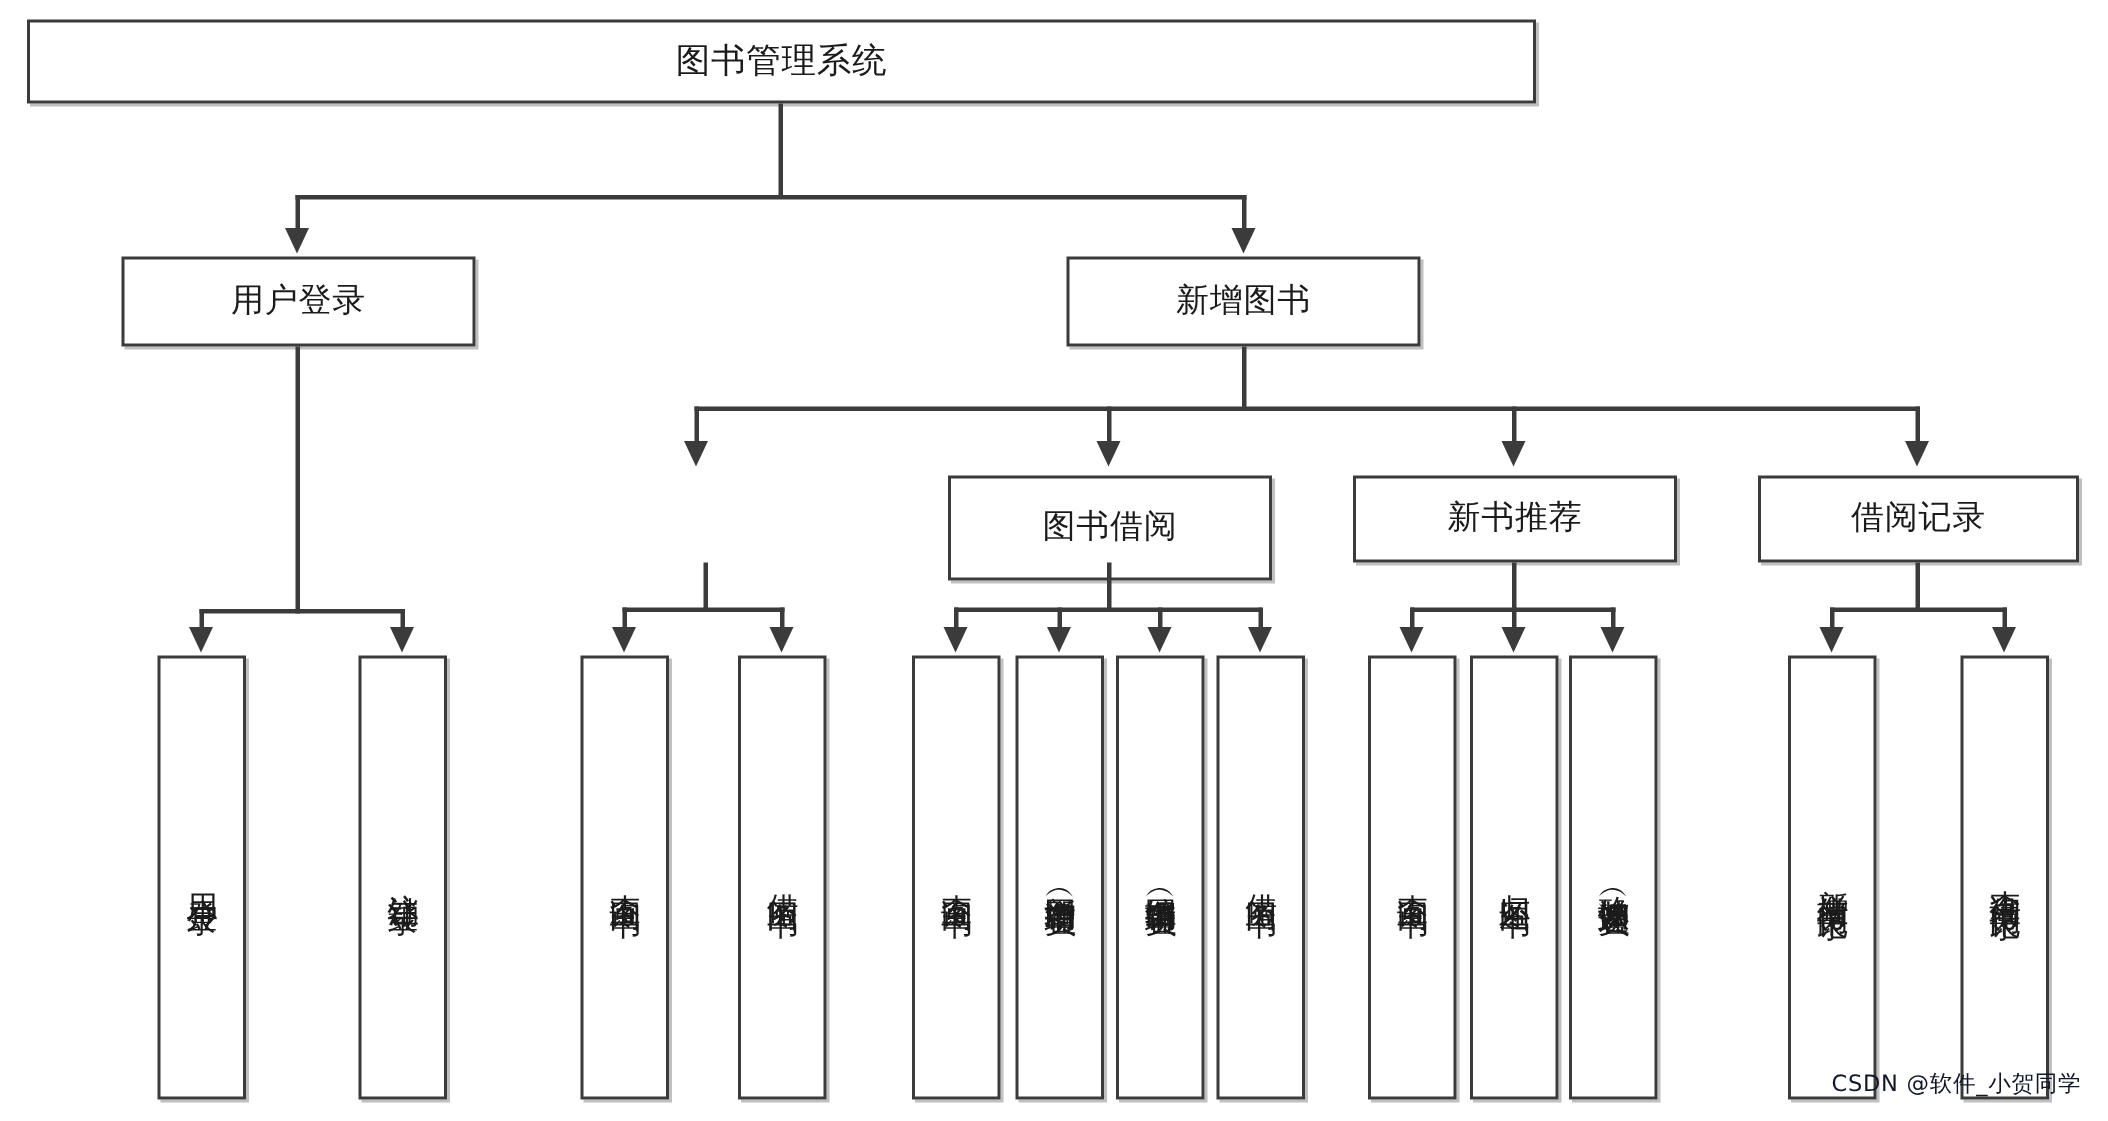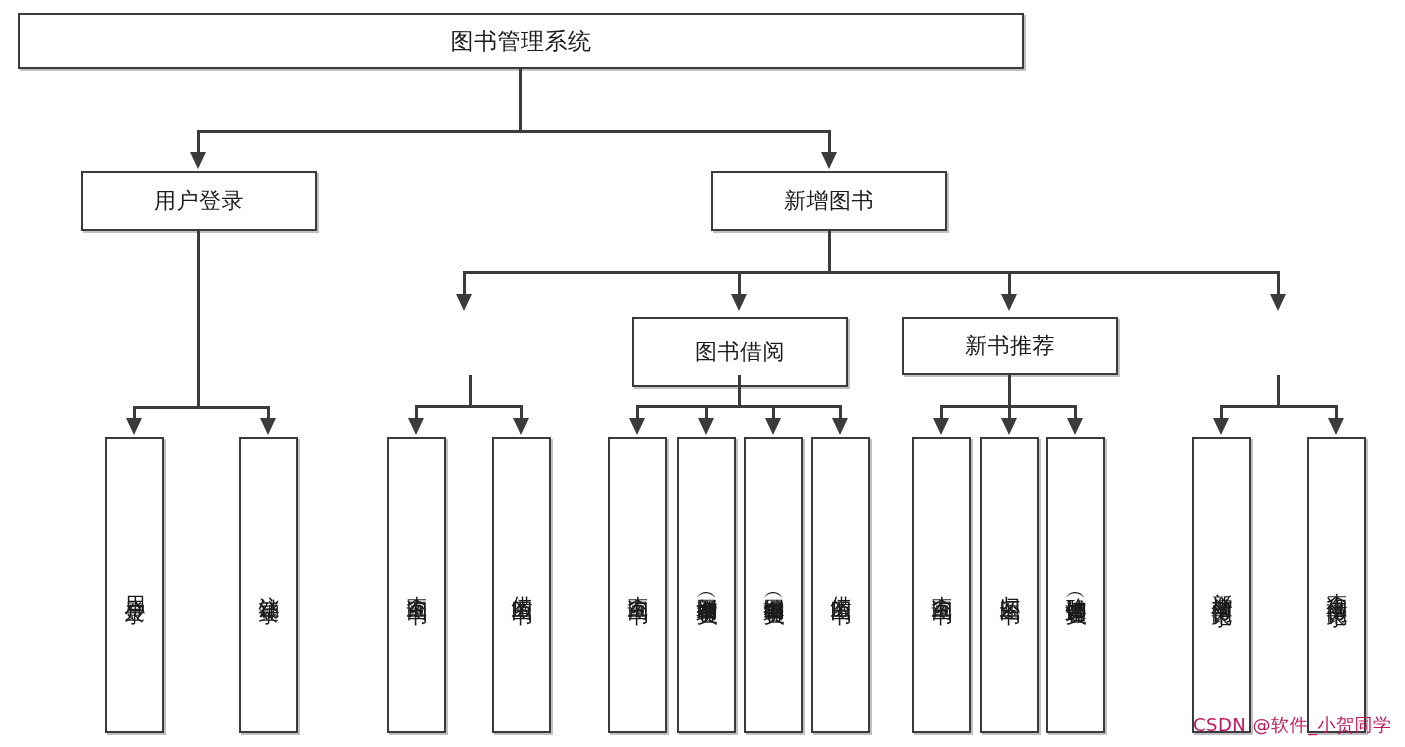--- a/index.html
+++ b/index.html
@@ -73,25 +73,26 @@
     position: absolute;
     width: 0;
     height: 0;
     border-left: 8px solid transparent;
     border-right: 8px solid transparent;
     border-top: 17px solid #3b3b3b;
   }
   
   #watermark {
     position: absolute;
-    font-size: 18px;
-    color: #be185d;
+    font-size: 15px;
+    color: #0f172a;
     white-space: nowrap;
     letter-spacing: 0.5px;
     font-family: "DejaVu Sans", "Liberation Sans", sans-serif;
+    margin-left: 28px;
   }
 </style>
 </head>
 <body>
 
 <div id="canvas">
 
   <div class="node h root" style="left:18px; top:13px; width:1006px; height:56px;">
     <span class="label">图书管理系统</span>
   </div>
@@ -133,20 +134,23 @@
   <div class="arrow" style="left:1001px; top:294px;"></div>
 
   <div class="conn vline" style="left:1277px; top:271px; width:3px; height:26px;"></div>
   <div class="arrow" style="left:1270px; top:294px;"></div>
 
   <div class="node h" style="left:632px; top:317px; width:216px; height:70px;">
     <span class="label">图书借阅</span>
   </div>
   <div class="node h" style="left:902px; top:317px; width:216px; height:58px;">
     <span class="label">新书推荐</span>
+  </div>
+  <div class="node h" style="left:1172px; top:317px; width:214px; height:58px;">
+    <span class="label">借阅记录</span>
   </div>
 
   <div class="conn vline" style="left:469px; top:375px; width:3px; height:32px;"></div>
   <div class="conn hline" style="left:415px; top:405px; width:108px; height:3px;"></div>
   <div class="conn vline" style="left:415px; top:405px; width:3px; height:15px;"></div>
   <div class="arrow" style="left:408px; top:418px;"></div>
   <div class="conn vline" style="left:520px; top:405px; width:3px; height:15px;"></div>
   <div class="arrow" style="left:513px; top:418px;"></div>
 
   <div class="conn vline" style="left:738px; top:375px; width:3px; height:32px;"></div>

